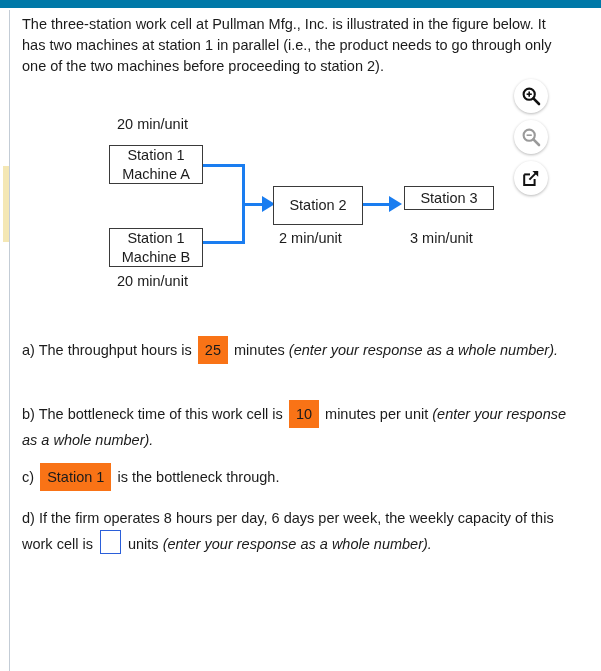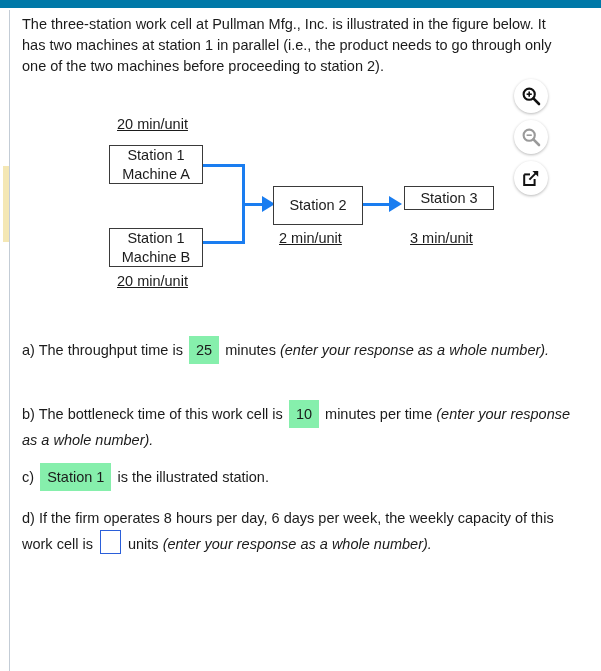--- a/index.html
+++ b/index.html
@@ -90,21 +90,20 @@
   #node-m-a { left: 95px;  top: 37px;  width: 94px; height: 39px; }
   #node-m-b { left: 95px;  top: 120px; width: 94px; height: 39px; }
   #node-s2  { left: 259px; top: 78px;  width: 90px; height: 39px; text-align: center; }
   #node-s3  { left: 390px; top: 78px;  width: 90px; height: 24px; }
 
   .rate {
     position: absolute;
     font-size: 14.5px;
     color: #1b1b1b;
     white-space: nowrap;
-    text-decoration: underline;
   }
   #rate-a  { left: 103px; top: 8px; }
   #rate-b  { left: 103px; top: 165px; }
   #rate-s2 { left: 265px; top: 122px; }
   #rate-s3 { left: 396px; top: 122px; text-align: right; }
 
   
   .wire { position: absolute; background: #1a7df0; }
   #wire-top     { left: 189px; top: 56px;  width: 42px; height: 3px; }
   #wire-bottom  { left: 189px; top: 133px; width: 42px; height: 3px; }
@@ -130,21 +129,21 @@
     line-height: 24px;
     color: #1b1b1b;
   }
   #ans-a { top: 336px; }
   #ans-b { top: 400px; }
   #ans-c { top: 463px; }
   #ans-d { top: 506px; }
 
   .filled-field {
     display: inline-block;
-    background: #86efac;
+    background: #f97316;
     padding: 2px 7px;
     margin: 0 2px;
     color: #1b1b1b;
     vertical-align: baseline;
   }
   .empty-field {
     display: inline-block;
     width: 19px;
     height: 22px;
     border: 1.4px solid #2b5fd9;
@@ -219,37 +218,37 @@
   <div class="wire" id="wire-s2s3"></div>
   <div class="arrowhead" id="arrow-into-s3"></div>
 
   <div class="node" id="node-s3">
     <span>Station 3</span>
   </div>
   <div class="rate" id="rate-s3">3 min/unit</div>
 </div>
 
 <div class="answer-line" id="ans-a">
-  <span>a) The throughput time is</span>
+  <span>a) The throughput hours is</span>
   <span class="filled-field">25</span>
   <span>minutes</span>
   <span class="hint">(enter your response as a whole number).</span>
 </div>
 
 <div class="answer-line" id="ans-b">
   <span>b) The bottleneck time of this work cell is</span>
   <span class="filled-field">10</span>
-  <span>minutes per time</span>
+  <span>minutes per unit</span>
   <span class="hint">(enter your response as a whole number).</span>
 </div>
 
 <div class="answer-line" id="ans-c">
   <span>c)</span>
   <span class="filled-field">Station 1</span>
-  <span>is the illustrated station.</span>
+  <span>is the bottleneck through.</span>
 </div>
 
 <div class="answer-line" id="ans-d">
   <span>d) If the firm operates 8 hours per day, 6 days per week, the weekly capacity of this work cell is</span>
   <span class="empty-field"></span>
   <span>units</span>
   <span class="hint">(enter your response as a whole number).</span>
 </div>
 
 </body></html>

